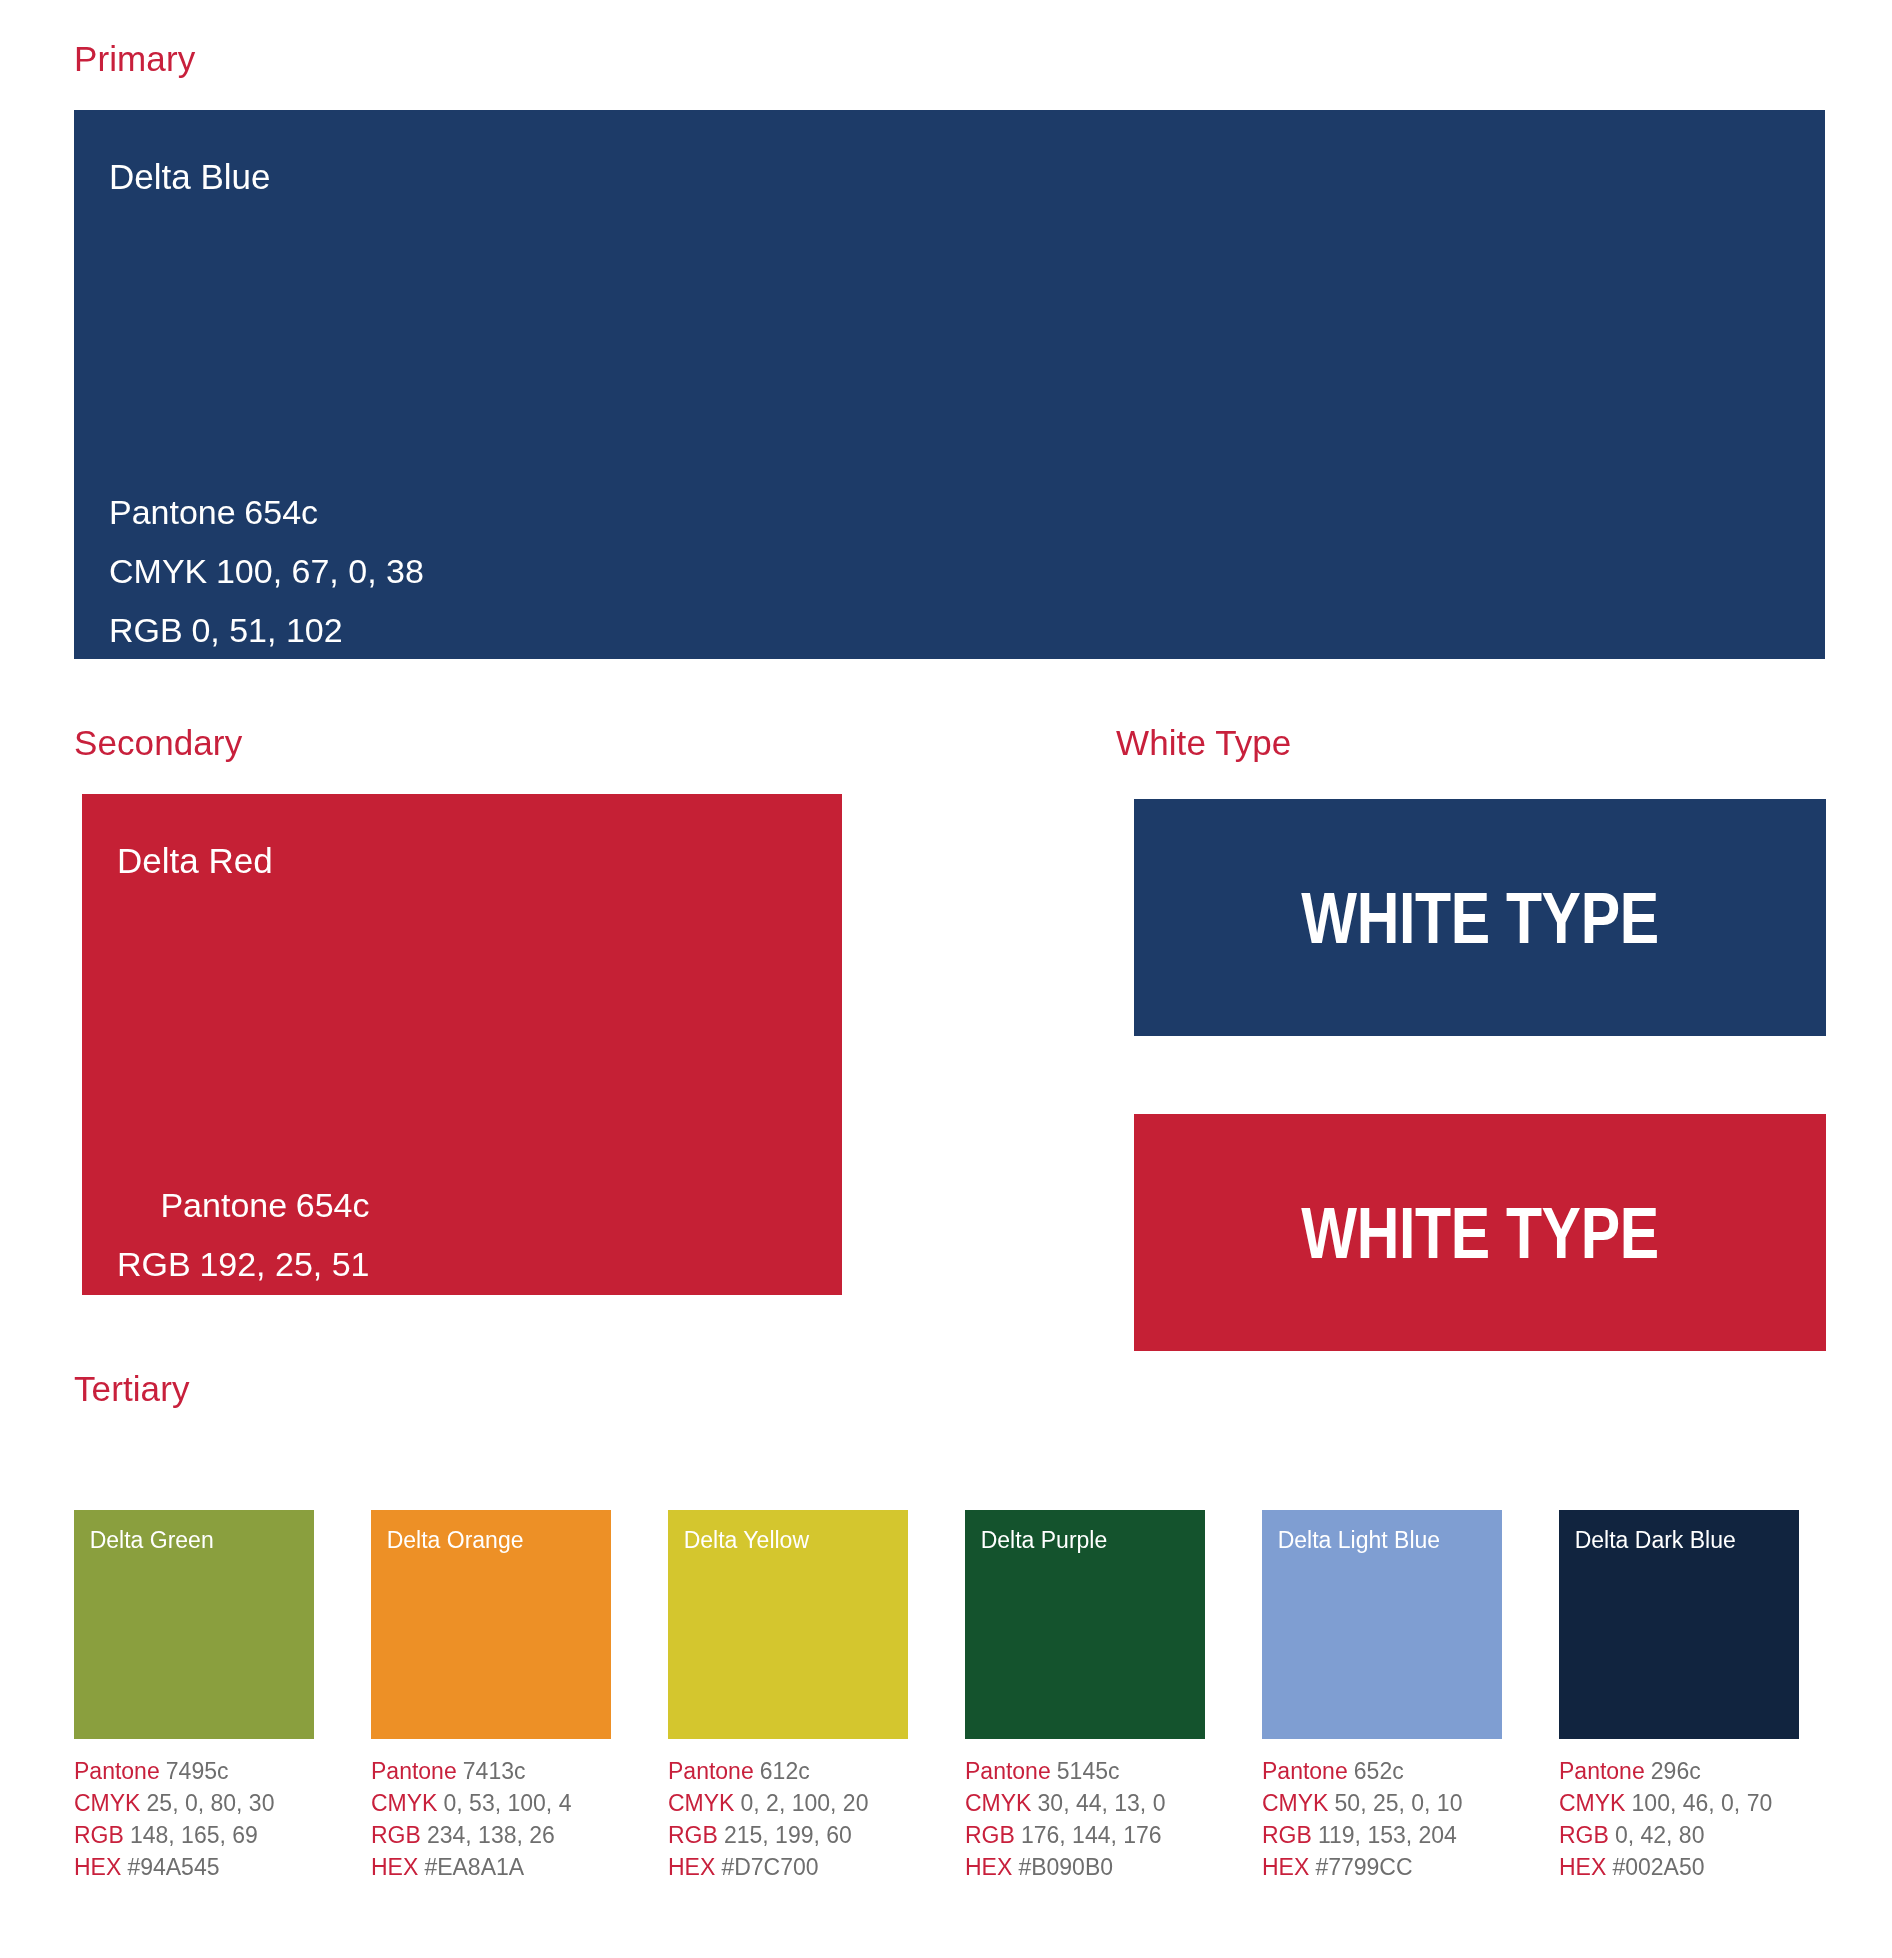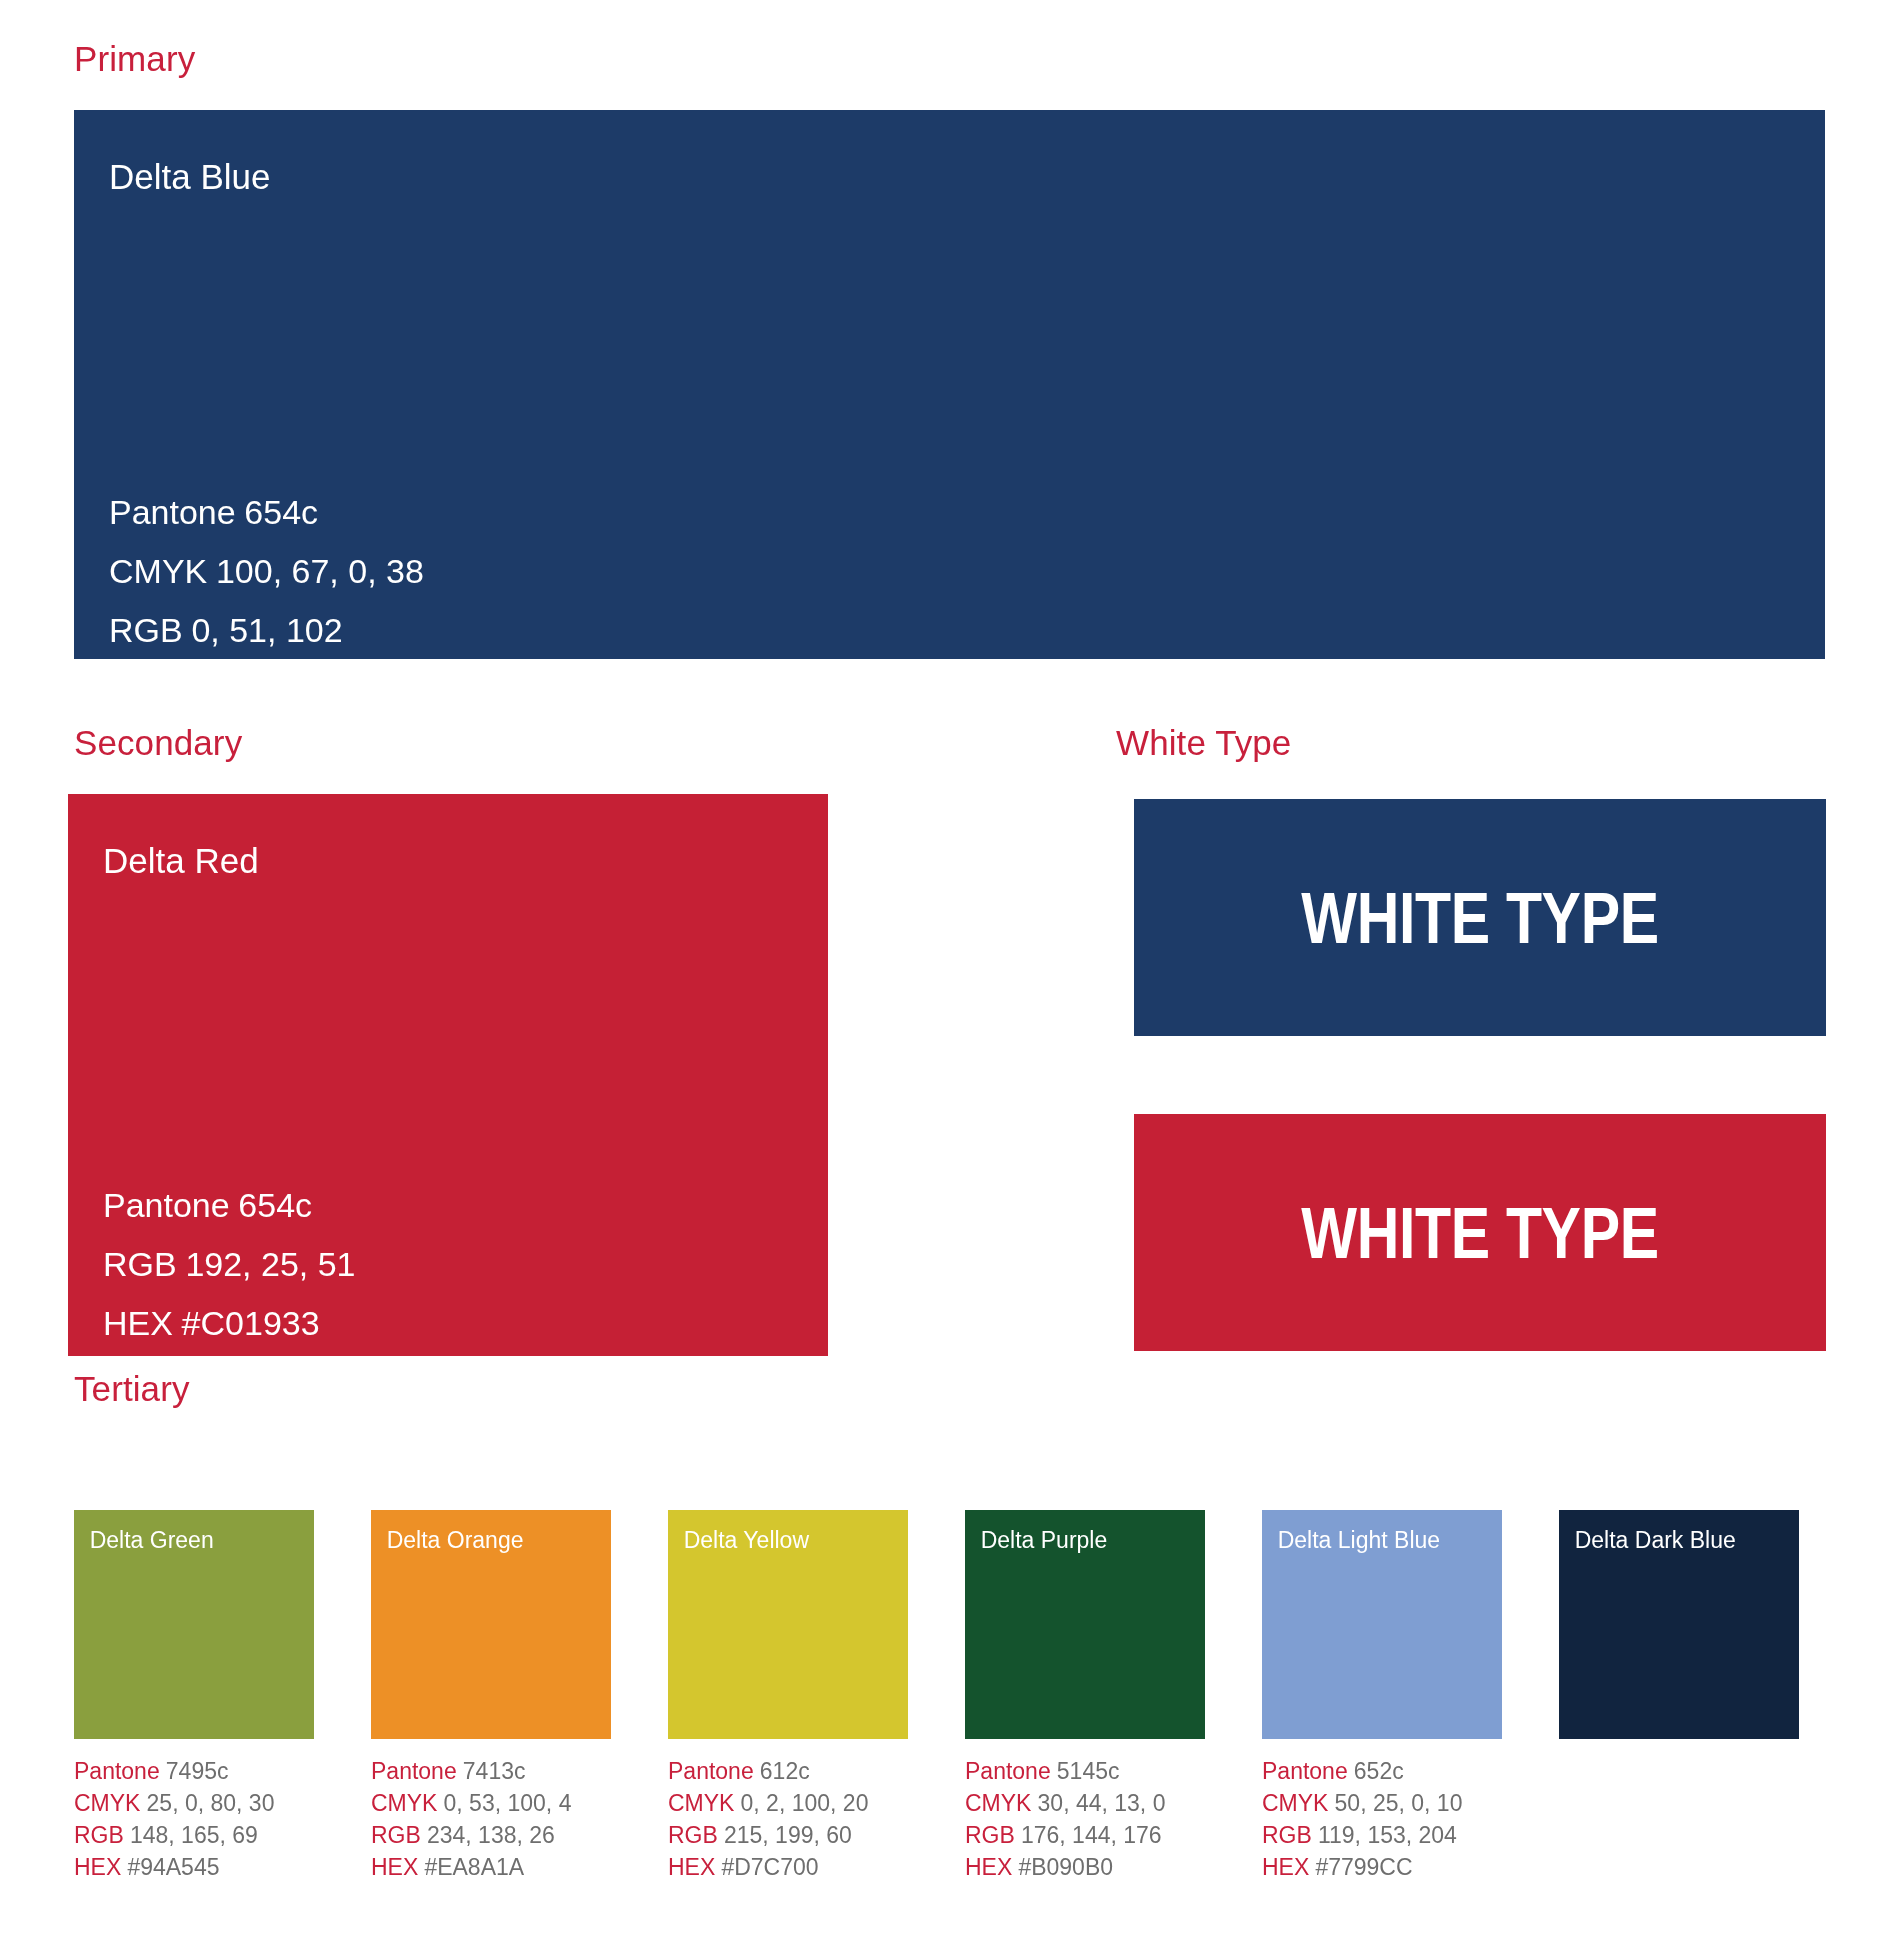--- a/index.html
+++ b/index.html
@@ -42,25 +42,26 @@
 
   #swatch-primary {
     left: 74px;
     top: 110px;
     width: 1751px;
     height: 549px;
     background: #1D3B68;
   }
 
   #swatch-secondary {
-    left: 68px;
+    left: 82px;
     top: 794px;
     width: 760px;
-    height: 562px;
+    height: 501px;
     background: #C52035;
+    text-align: right;
   }
 
   .big-swatch .swatch-name {
     position: absolute;
     left: 35px;
     color: #ffffff;
     font-size: 35px;
     font-weight: 400;
     line-height: 1;
     white-space: nowrap;
@@ -263,15 +264,21 @@
         <div class="trow"><span class="tlabel" style="color: rgb(200, 32, 60);">Pantone</span><span class="tvalue" style="color: rgb(110, 110, 110);">652c</span></div>
         <div class="trow"><span class="tlabel" style="color: rgb(200, 32, 60);">CMYK</span><span class="tvalue" style="color: rgb(110, 110, 110);">50, 25, 0, 10</span></div>
         <div class="trow"><span class="tlabel" style="color: rgb(200, 32, 60);">RGB</span><span class="tvalue" style="color: rgb(110, 110, 110);">119, 153, 204</span></div>
         <div class="trow"><span class="tlabel" style="color: rgb(200, 32, 60);">HEX</span><span class="tvalue" style="color: rgb(110, 110, 110);">#7799CC</span></div>
       </div>
     </div>
     <div class="tertiary-col">
       <div class="tertiary-swatch" style="background: rgb(17, 36, 63);">
         <div class="tname">Delta Dark Blue</div>
       </div>
+      <div class="tertiary-specs">
+        <div class="trow"><span class="tlabel" style="color: rgb(200, 32, 60);">Pantone</span><span class="tvalue" style="color: rgb(110, 110, 110);">296c</span></div>
+        <div class="trow"><span class="tlabel" style="color: rgb(200, 32, 60);">CMYK</span><span class="tvalue" style="color: rgb(110, 110, 110);">100, 46, 0, 70</span></div>
+        <div class="trow"><span class="tlabel" style="color: rgb(200, 32, 60);">RGB</span><span class="tvalue" style="color: rgb(110, 110, 110);">0, 42, 80</span></div>
+        <div class="trow"><span class="tlabel" style="color: rgb(200, 32, 60);">HEX</span><span class="tvalue" style="color: rgb(110, 110, 110);">#002A50</span></div>
+      </div>
     </div>
   </div>
 
 
 </body></html>

